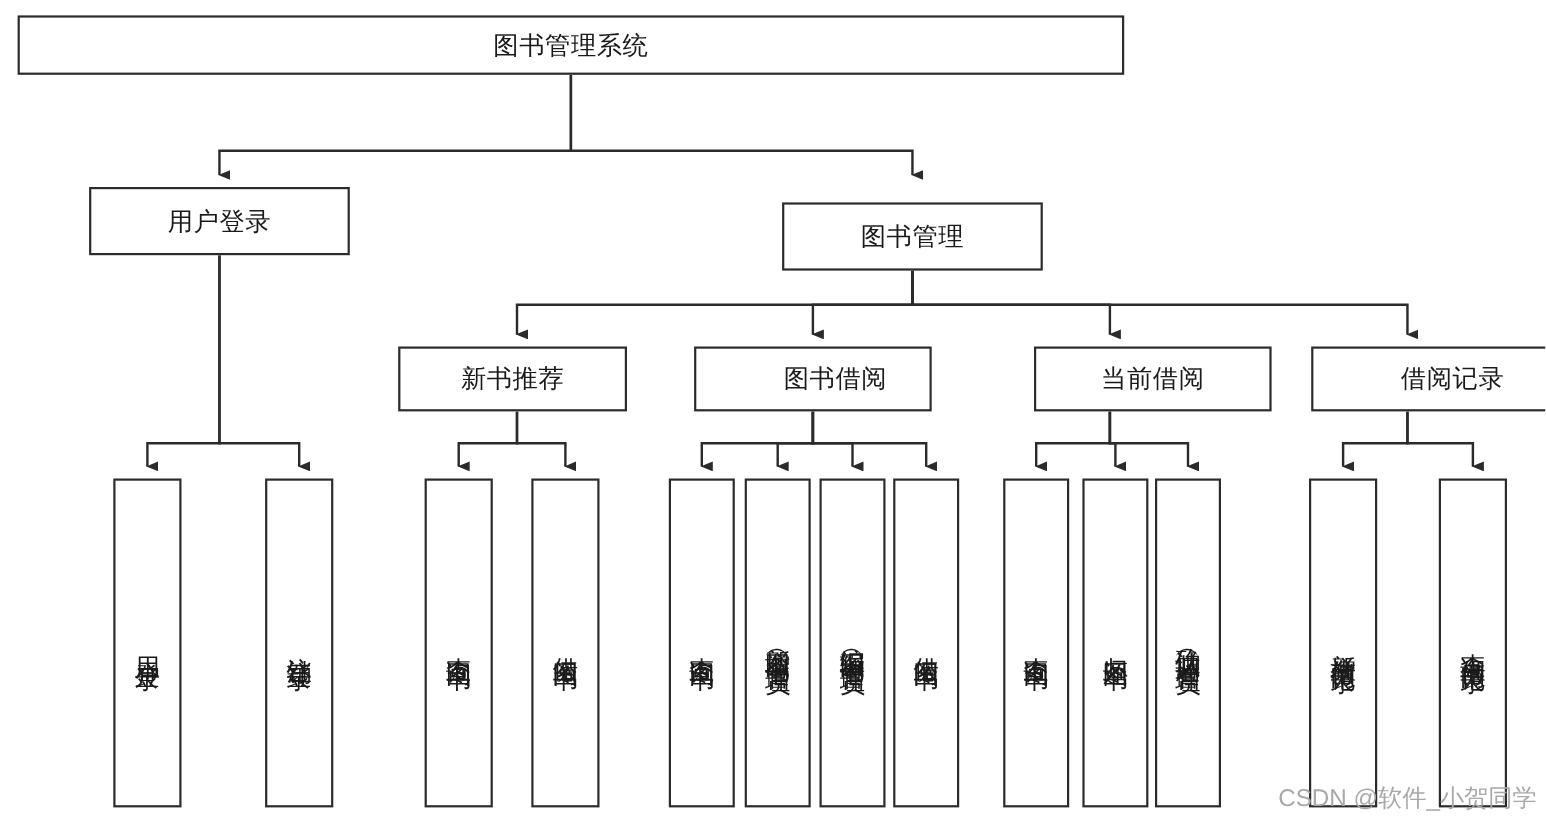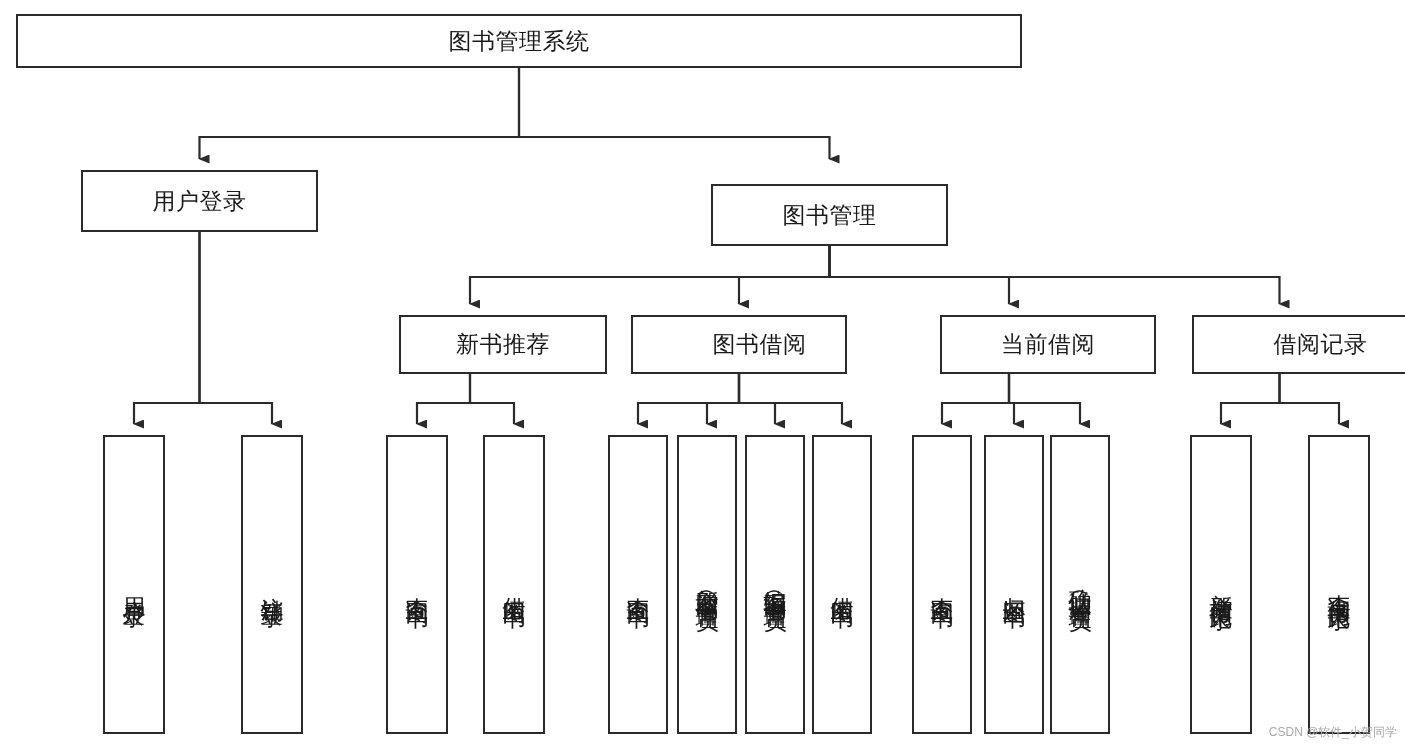--- a/index.html
+++ b/index.html
@@ -52,21 +52,21 @@
     text-orientation: upright;
     font-size: 23px;
     letter-spacing: 3px;
     line-height: 1;
     max-height: 100%;
   }
   #watermark {
     position: absolute;
     right: 8px;
     bottom: 6px;
-    font-size: 12px;
+    font-size: 22px;
     color: #a9a9a9;
     white-space: nowrap;
     pointer-events: none;
     text-align: right;
   }
 </style>
 </head>
 <body>
 
 <div id="canvas">
@@ -102,21 +102,21 @@
   <div id="nodes">
       <div class="node horizontal" style="left: 16px; top: 14px; width: 1006px; height: 54px;">
         <span class="node-label">图书管理系统</span>
       </div>
       <div class="node horizontal" style="left: 81px; top: 170px; width: 237px; height: 62px;">
         <span class="node-label">用户登录</span>
       </div>
       <div class="node horizontal" style="left: 711px; top: 184px; width: 237px; height: 62px;">
         <span class="node-label">图书管理</span>
       </div>
-      <div class="node horizontal" style="left: 362px; top: 315px; width: 208px; height: 59px; margin-left: 37px;">
+      <div class="node horizontal" style="left: 362px; top: 315px; width: 208px; height: 59px;">
         <span class="node-label">新书推荐</span>
       </div>
       <div class="node horizontal" style="left: 631px; top: 315px; width: 216px; height: 59px; padding-left: 41px;">
         <span class="node-label">图书借阅</span>
       </div>
       <div class="node horizontal" style="left: 940px; top: 315px; width: 216px; height: 59px;">
         <span class="node-label">当前借阅</span>
       </div>
       <div class="node horizontal" style="left: 1192px; top: 315px; width: 217px; height: 59px; padding-left: 40px;">
         <span class="node-label">借阅记录</span>

